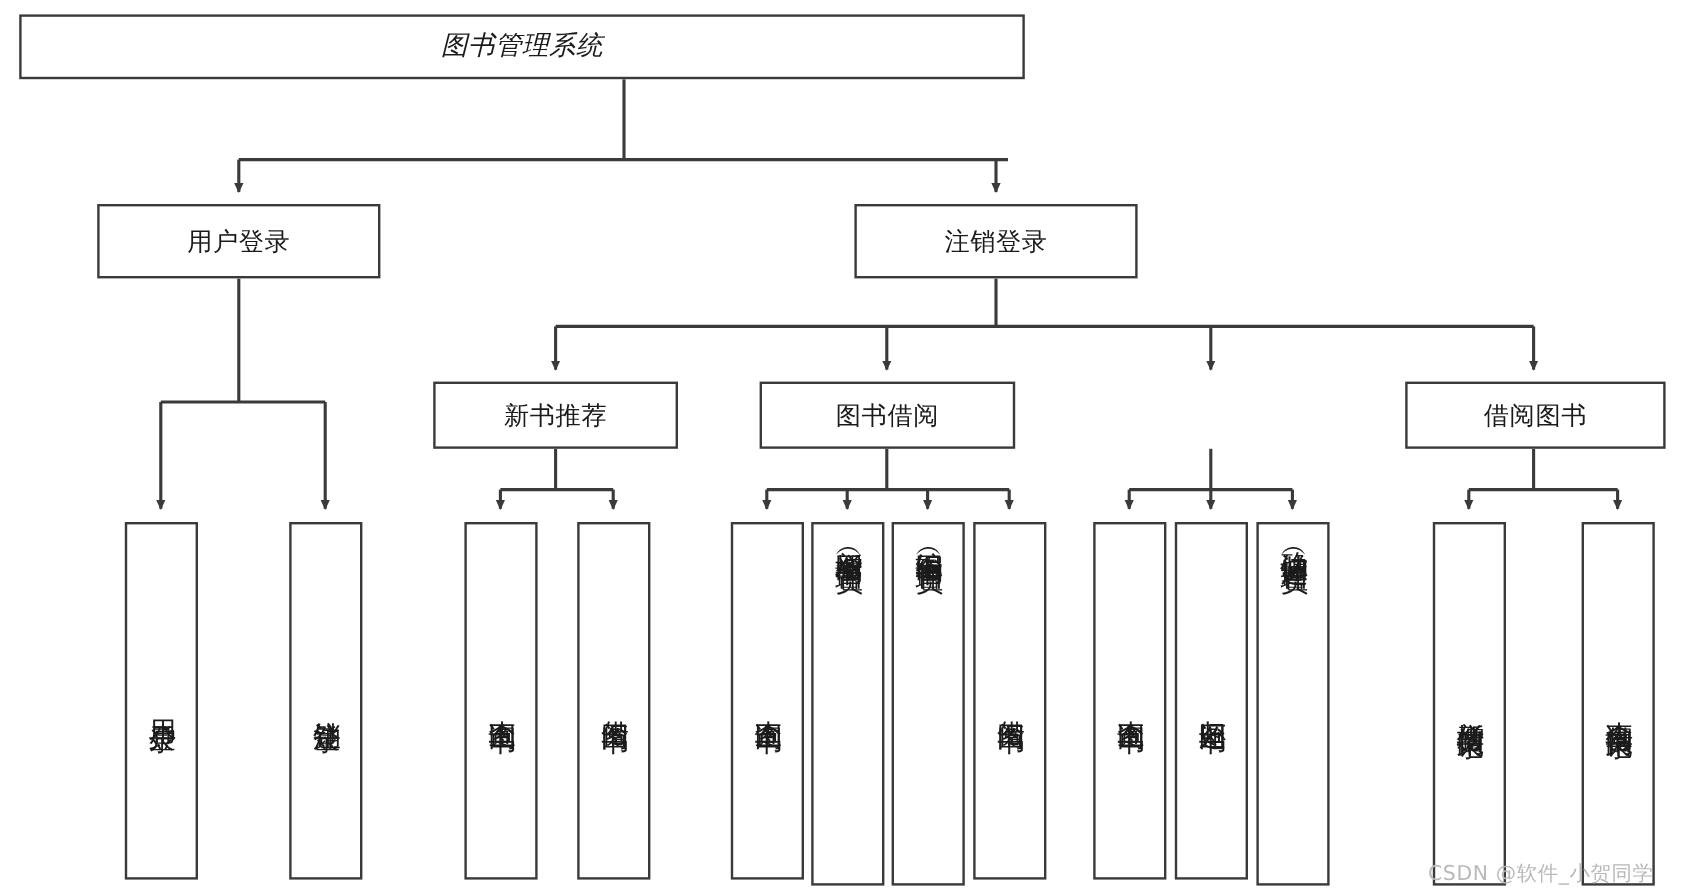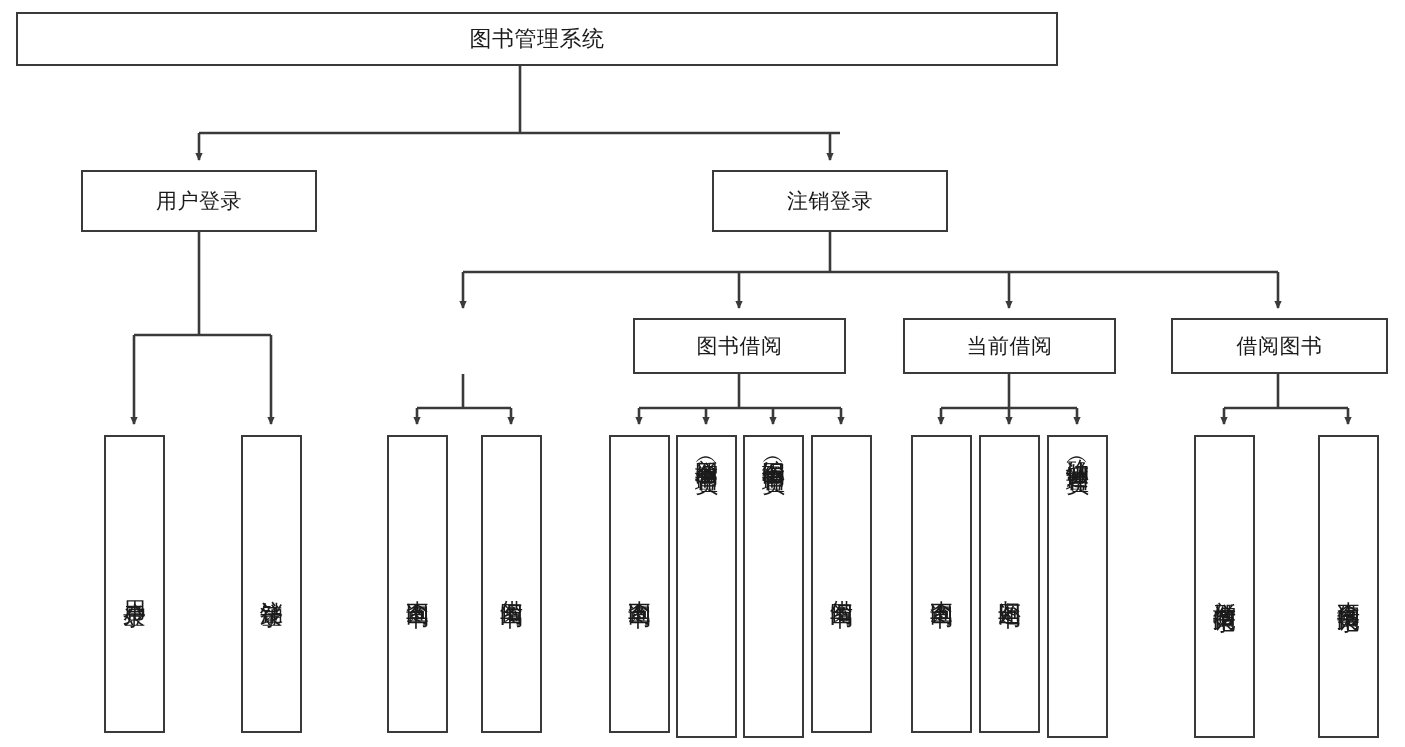--- a/index.html
+++ b/index.html
@@ -128,40 +128,40 @@
       <path d="M1009,408 L1009,424" marker-end="url(#arrow)"></path>
       <path d="M1077,408 L1077,424" marker-end="url(#arrow)"></path>
 
       <path d="M1278,374 L1278,408"></path>
       <path d="M1224,408 L1348,408"></path>
       <path d="M1224,408 L1224,424" marker-end="url(#arrow)"></path>
       <path d="M1348,408 L1348,424" marker-end="url(#arrow)"></path>
     </g>
   </svg>
 
-  <div class="node horiz root" style="left:16px; top:12px; width:1042px; height:54px;">
+  <div class="node horiz root" style="left:16px; top:12px; width:838px; height:54px;font-style:italic;">
     <span class="node-label">图书管理系统</span>
   </div>
 
   <div class="node horiz" style="left:81px; top:170px; width:236px; height:62px;">
     <span class="node-label">用户登录</span>
   </div>
 
   <div class="node horiz" style="left:712px; top:170px; width:236px; height:62px;">
     <span class="node-label">注销登录</span>
   </div>
 
+  <div class="node horiz" style="left:361px; top:318px; width:204px; height:56px;">
+    <span class="node-label">新书推荐</span>
+  </div>
 
   <div class="node horiz" style="left:633px; top:318px; width:213px; height:56px;">
     <span class="node-label">图书借阅</span>
   </div>
 
-  <div class="node horiz" style="left:903px; top:318px; width:213px; height:56px;">
-    <span class="node-label">当前借阅</span>
-  </div>
 
   <div class="node horiz" style="left:1171px; top:318px; width:217px; height:56px;">
     <span class="node-label">借阅图书</span>
   </div>
 
   <div class="node vert mid" style="left:104px; top:435px; width:61px; height:298px;">
     <span class="node-label">用户登录</span>
   </div>
 
   <div class="node vert mid" style="left:241px; top:435px; width:61px; height:298px;">
@@ -205,14 +205,15 @@
   </div>
 
   <div class="node vert mid" style="left:1194px; top:435px; width:61px; height:303px;">
     <span class="node-label">新增借阅记录</span>
   </div>
 
   <div class="node vert mid" style="left:1318px; top:435px; width:61px; height:303px;">
     <span class="node-label">查询借阅记录</span>
   </div>
 
+  <div class="watermark">CSDN @软件_小贺同学</div>
 
 </div>
 
 </body></html>

